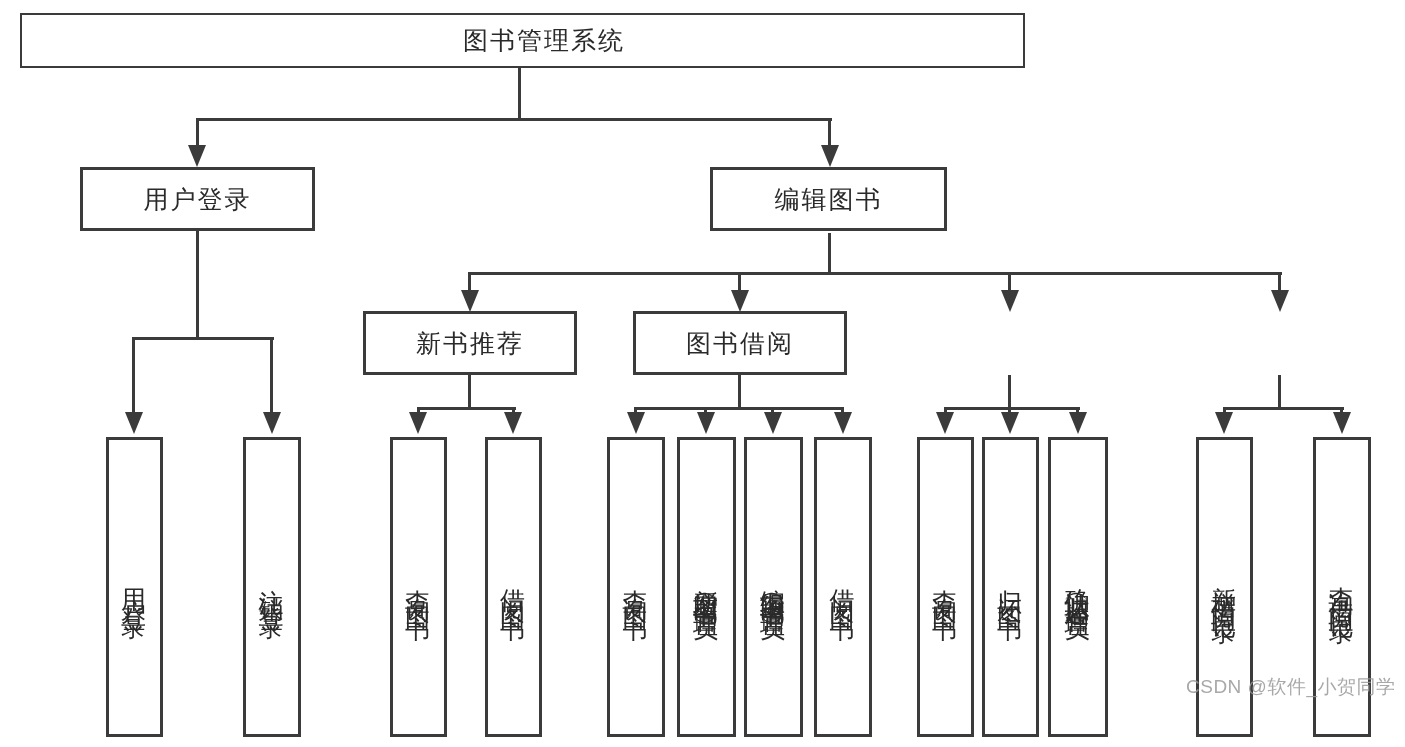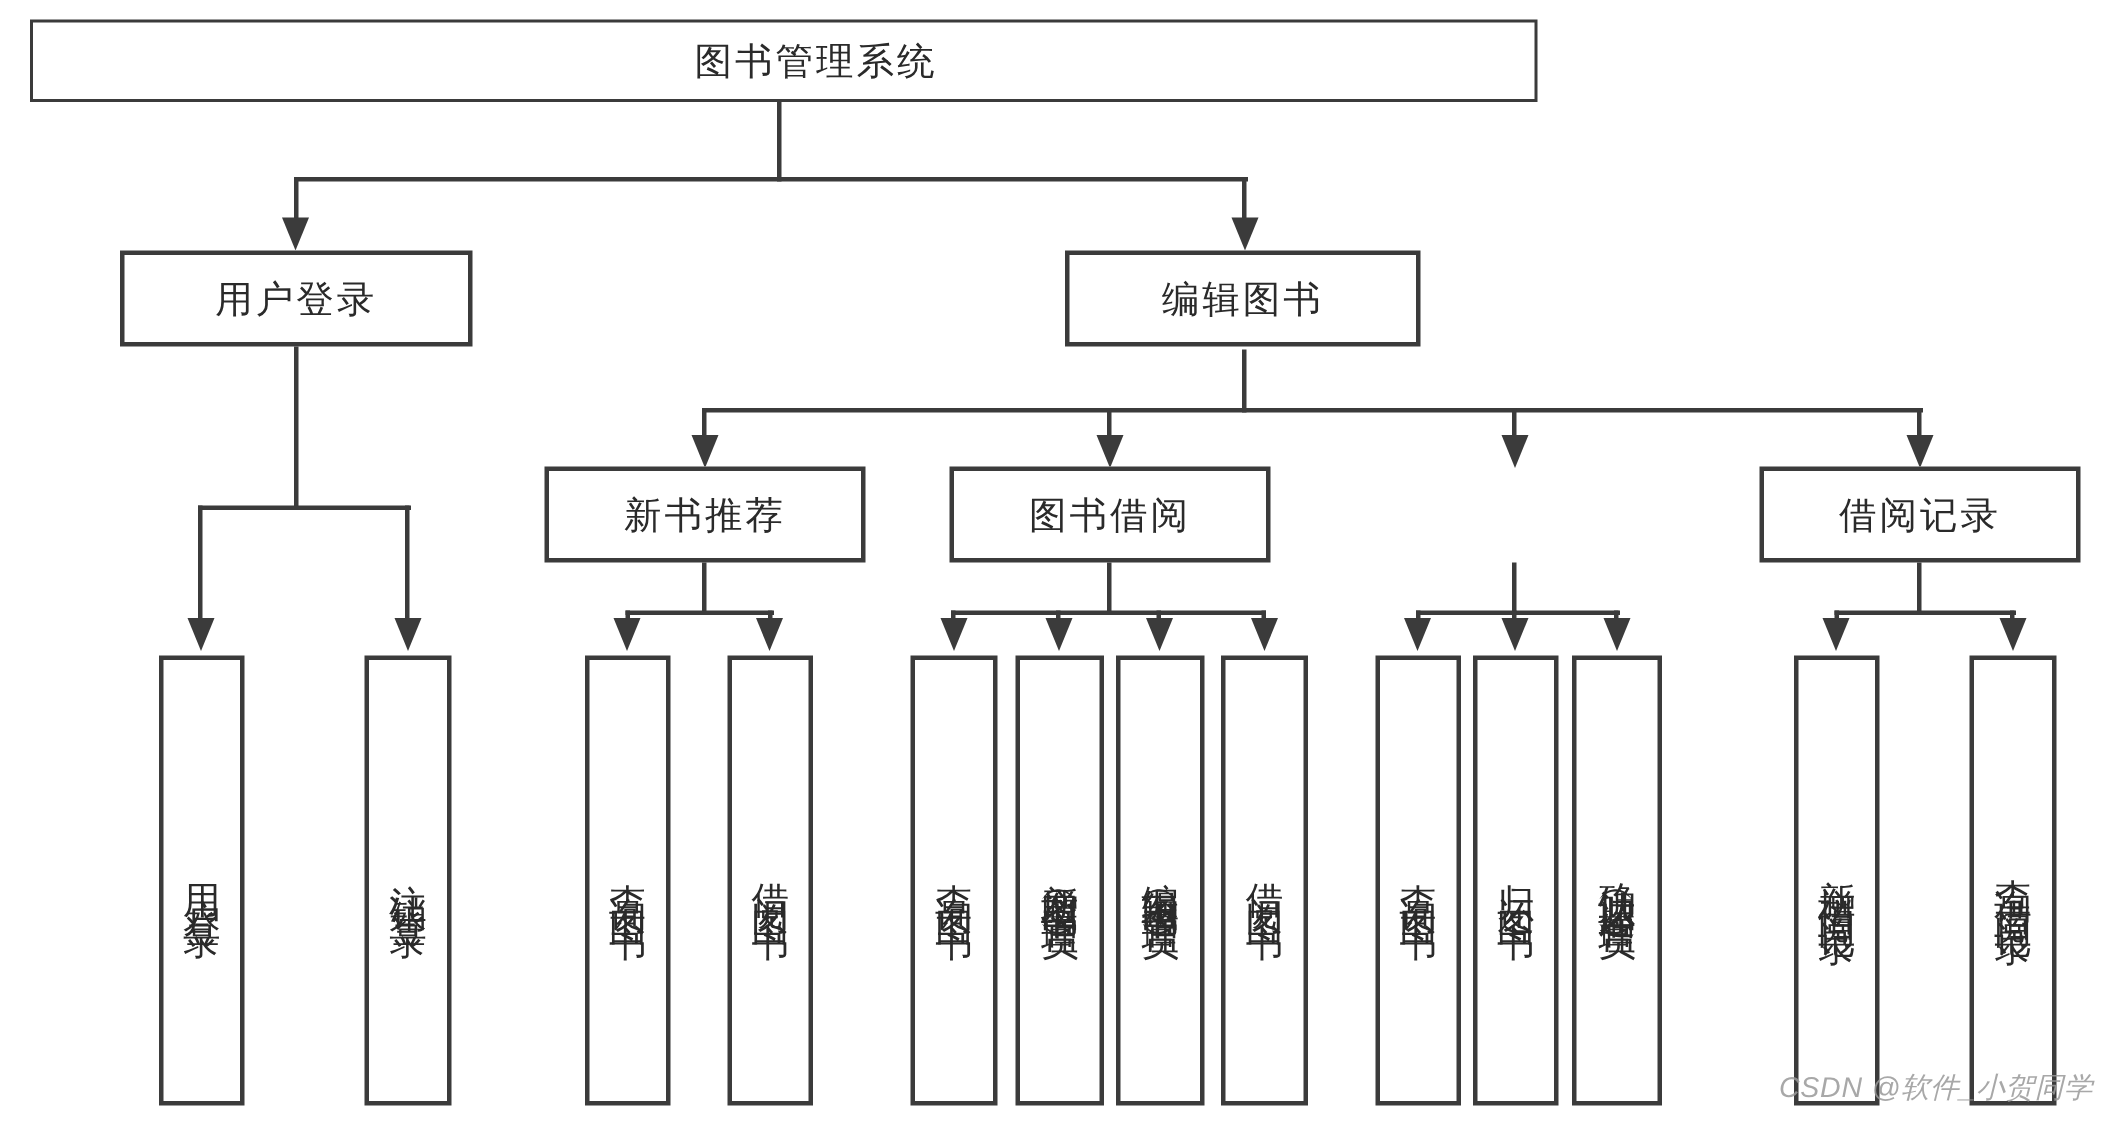--- a/index.html
+++ b/index.html
@@ -54,28 +54,27 @@
   .arrow {
     position: absolute;
     width: 0; height: 0;
     border-left: 9px solid transparent;
     border-right: 9px solid transparent;
     border-top: 22px solid var(--line);
   }
   .watermark {
     position: absolute;
     left: 1186px;
-    top: 712px;
+    top: 674px;
     font-size: 19px;
     letter-spacing: 0.5px;
     color: var(--watermark);
     opacity: 0.85;
     z-index: 5;
     white-space: nowrap;
-    font-style: italic;
   }
 </style>
 </head>
 <body>
 
 <div class="canvas">
 
   <div class="box root" style="left:20px; top:13px; width:1005px; height:55px;">图书管理系统</div>
 
   <div class="vline" style="left:518px; top:68px; height:53px;"></div>
@@ -101,21 +100,20 @@
   <div class="vline" style="left:738px; top:272px; height:22px;"></div>
   <div class="vline" style="left:1008px; top:272px; height:22px;"></div>
   <div class="vline" style="left:1278px; top:272px; height:22px;"></div>
   <div class="arrow" style="left:461px; top:290px;"></div>
   <div class="arrow" style="left:731px; top:290px;"></div>
   <div class="arrow" style="left:1001px; top:290px;"></div>
   <div class="arrow" style="left:1271px; top:290px;"></div>
 
   <div class="box" style="left:363px; top:311px; width:214px; height:64px;">新书推荐</div>
   <div class="box" style="left:633px; top:311px; width:214px; height:64px;">图书借阅</div>
-  <div class="box" style="left:1173px; top:311px; width:214px; height:64px;">借阅记录</div>
 
   <div class="vline" style="left:468px; top:375px; height:35px;"></div>
   <div class="hline" style="left:417px; top:407px; width:99px;"></div>
   <div class="vline" style="left:417px; top:407px; height:10px;"></div>
   <div class="vline" style="left:512px; top:407px; height:10px;"></div>
   <div class="arrow" style="left:409px; top:412px;"></div>
   <div class="arrow" style="left:504px; top:412px;"></div>
 
   <div class="vline" style="left:738px; top:375px; height:35px;"></div>
   <div class="hline" style="left:634px; top:407px; width:210px;"></div>

